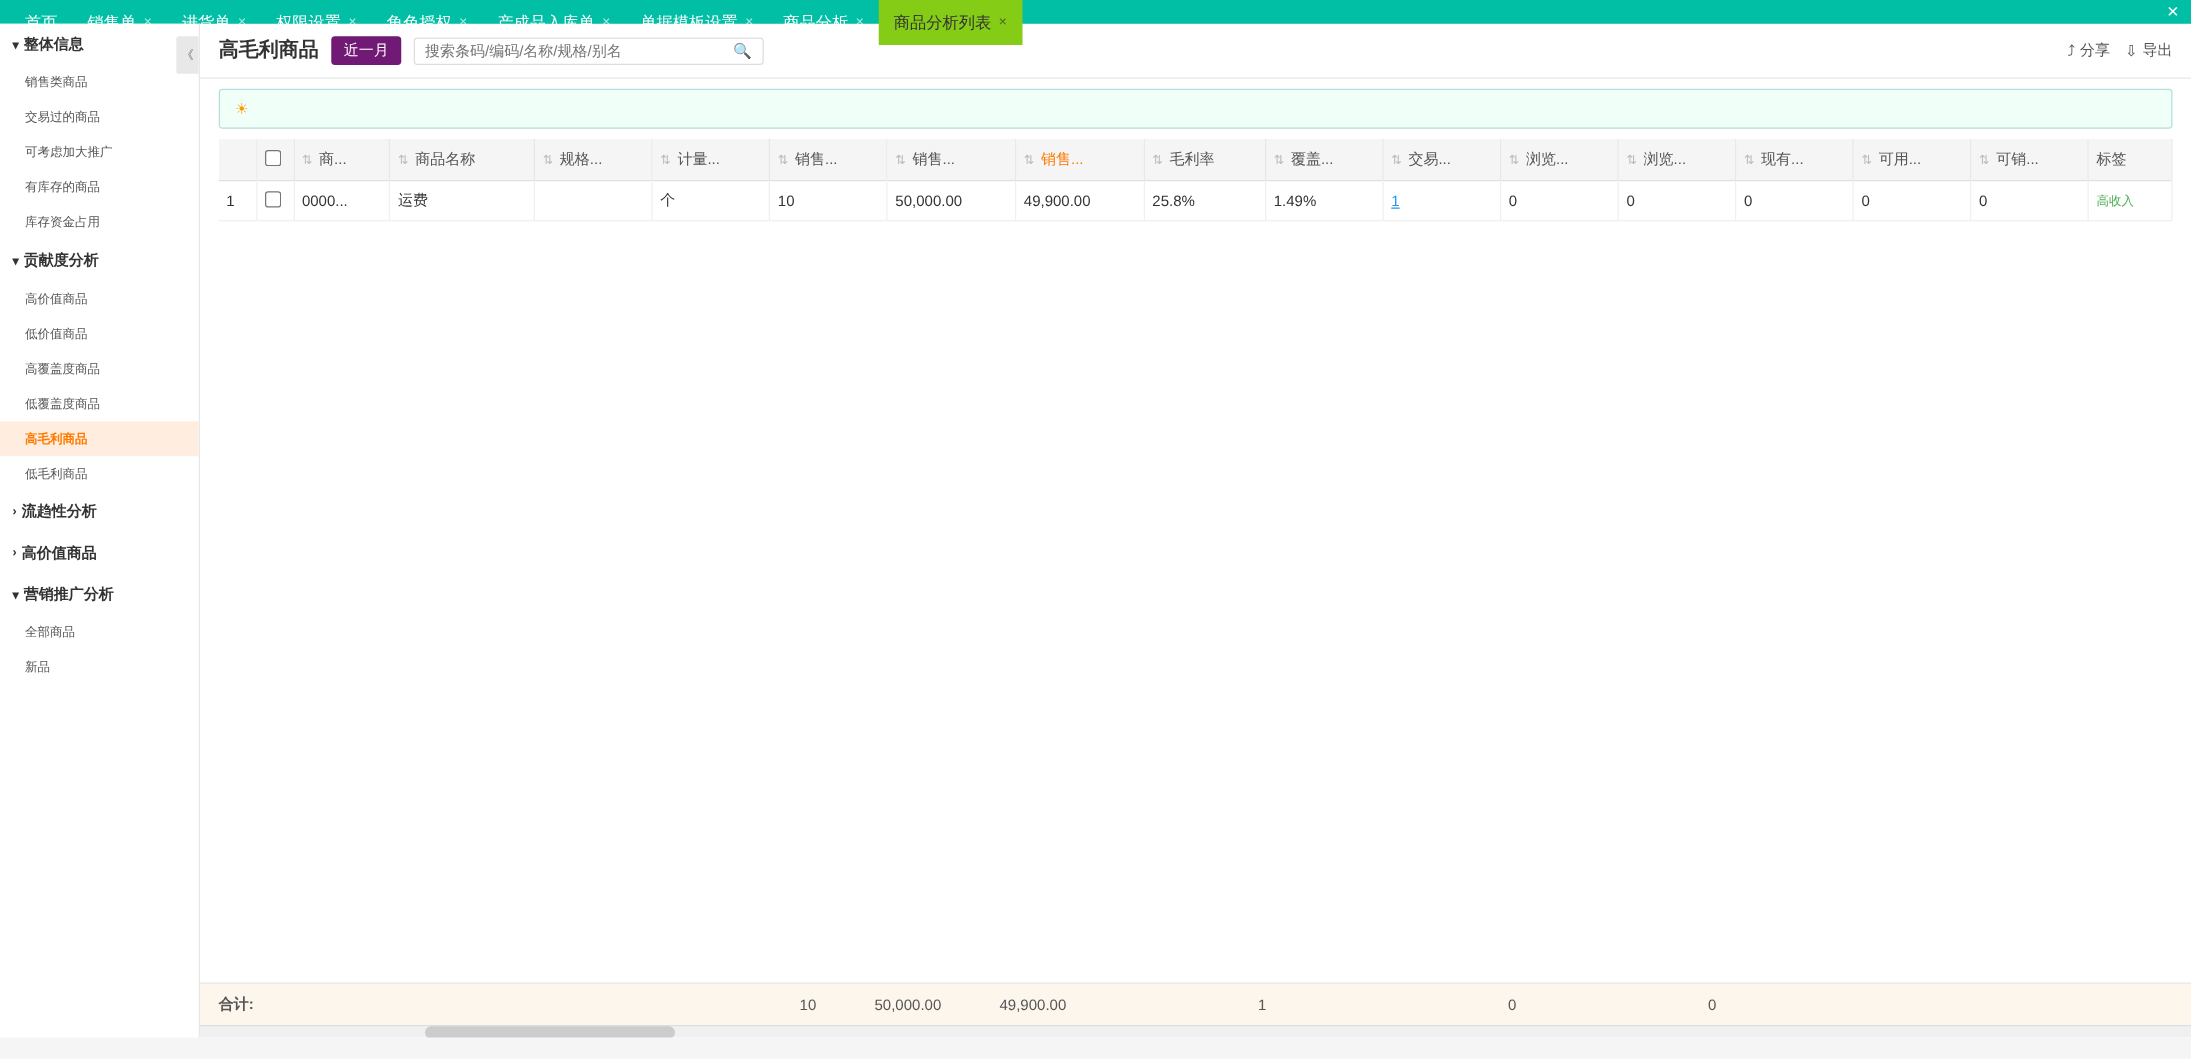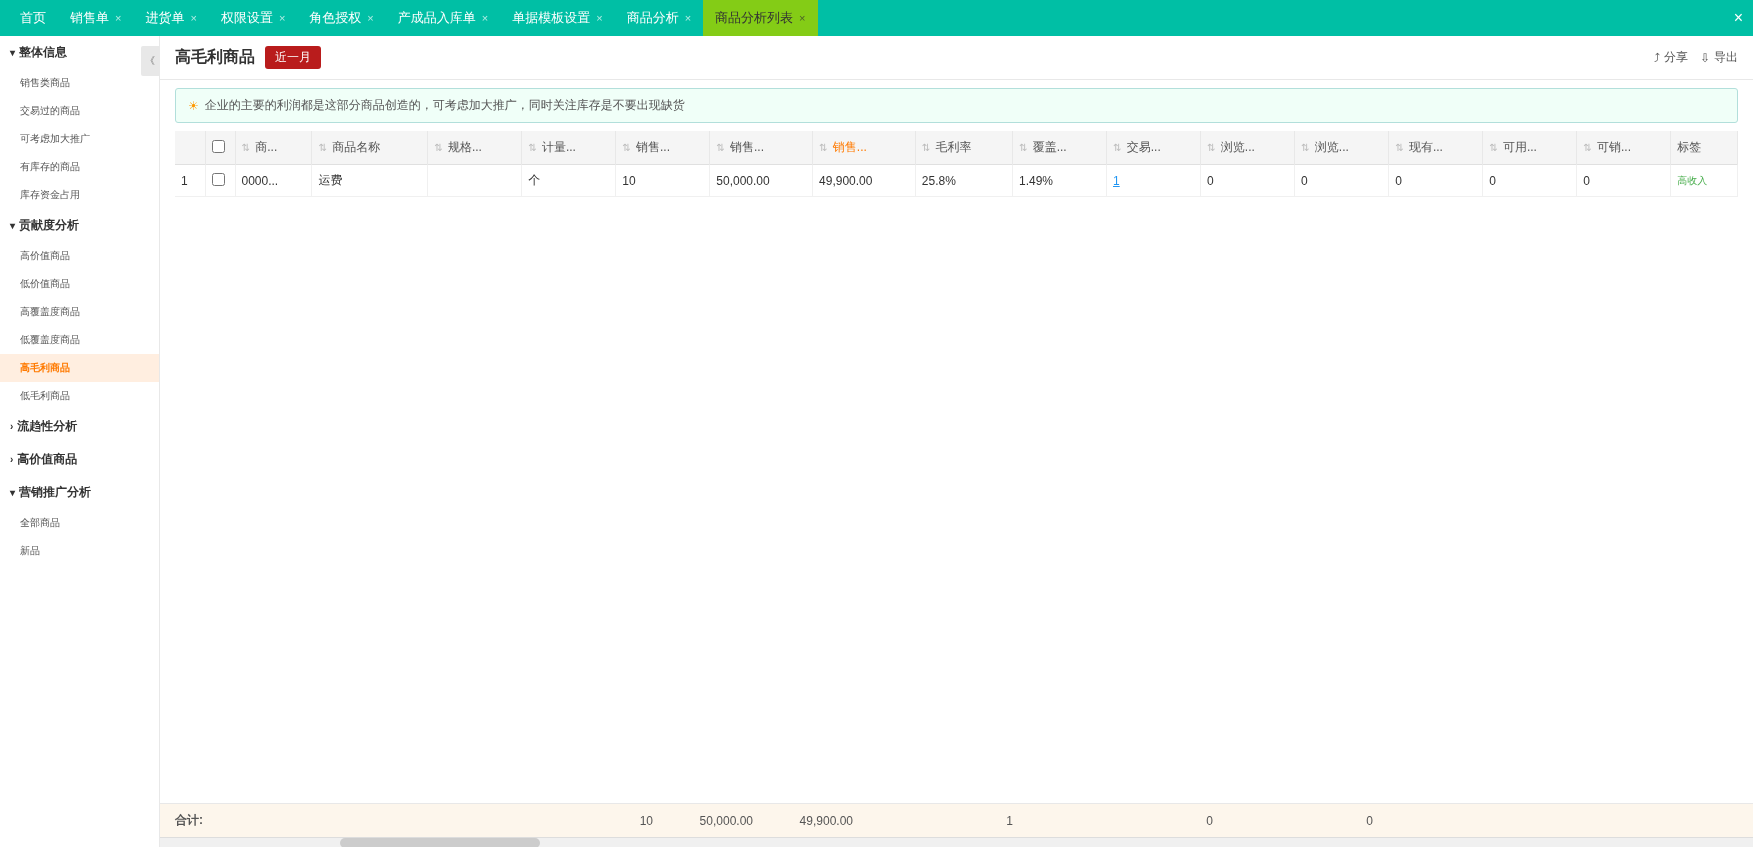--- a/index.html
+++ b/index.html
@@ -2,21 +2,21 @@
 <html><head>
   <meta charset="utf-8">
   <style>
     * { margin: 0; padding: 0; box-sizing: border-box; }
     body { font-family: 'Microsoft YaHei', Arial, sans-serif; font-size: 12px; background: #f5f5f5; color: #333; width: 1753px; min-height: 847px; overflow-x: hidden; }
 
     
     .top-nav {
       background: #00bfa5;
       display: flex;
-      height: 36px;
+      height: 19px;
       padding: 0 8px;
       color: white;
       position: relative;
     }
     .nav-item {
       padding: 0 12px;
       height: 36px;
       display: flex;
       align-items: center;
       cursor: pointer;
@@ -100,21 +100,21 @@
       padding: 10px 15px;
       border-bottom: 1px solid #e8e8e8;
       gap: 10px;
     }
     .content-title {
       font-size: 16px;
       font-weight: bold;
       color: #333;
     }
     .time-filter-btn {
-      background: #b91c1c;
+      background: #701a75;
       color: white;
       border: none;
       padding: 3px 10px;
       border-radius: 3px;
       cursor: pointer;
       font-size: 12px;
     }
     .search-box {
       display: flex;
       align-items: center;
@@ -339,35 +339,38 @@
     <div class="sidebar-item">
       <span>新品</span>
     </div>
   </div>
 
   <div class="content">
 
     <div class="content-header">
       <span class="content-title">高毛利商品</span>
       <button class="time-filter-btn">近一月</button>
+      <div class="search-box">
+        <input type="text" placeholder="搜索条码/编码/名称/规格/别名" style="">
+        <span class="search-icon">🔍</span>
+      </div>
       <div class="header-actions">
         <div class="action-btn">
           <span>⤴</span>
           <span>分享</span>
         </div>
         <div class="action-btn">
           <span>⇩</span>
           <span>导出</span>
         </div>
       </div>
     </div>
 
     <div class="info-banner">
       <span class="info-icon">☀</span>
-      <span>企业的主要的利润都是这部分商品创造的，可考虑加大推广，同时关注库存是不要出现缺货</span>
     </div>
 
     <div class="table-wrapper">
       <table>
         <thead>
           <tr>
             <th style="width:30px;"></th>
             <th style="width:30px;">
               <input type="checkbox" style="">
             </th>

